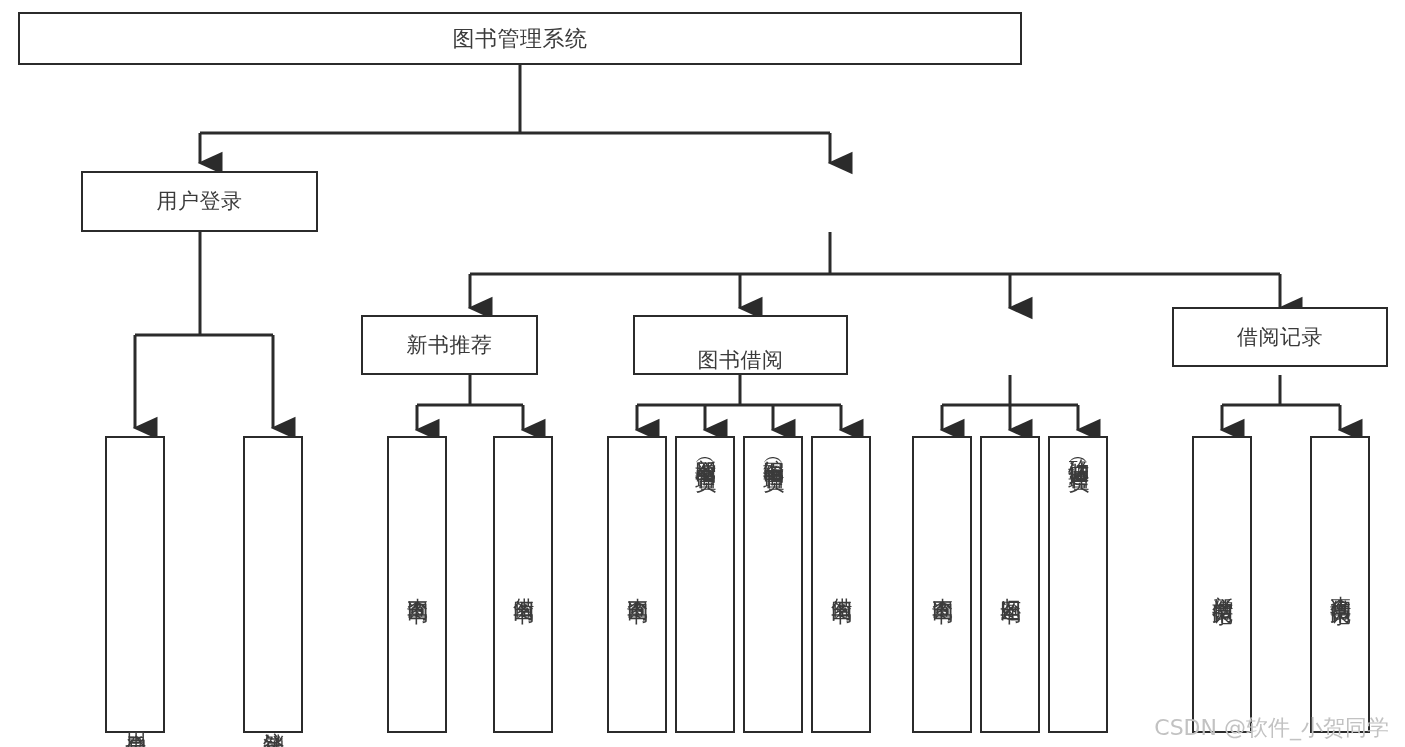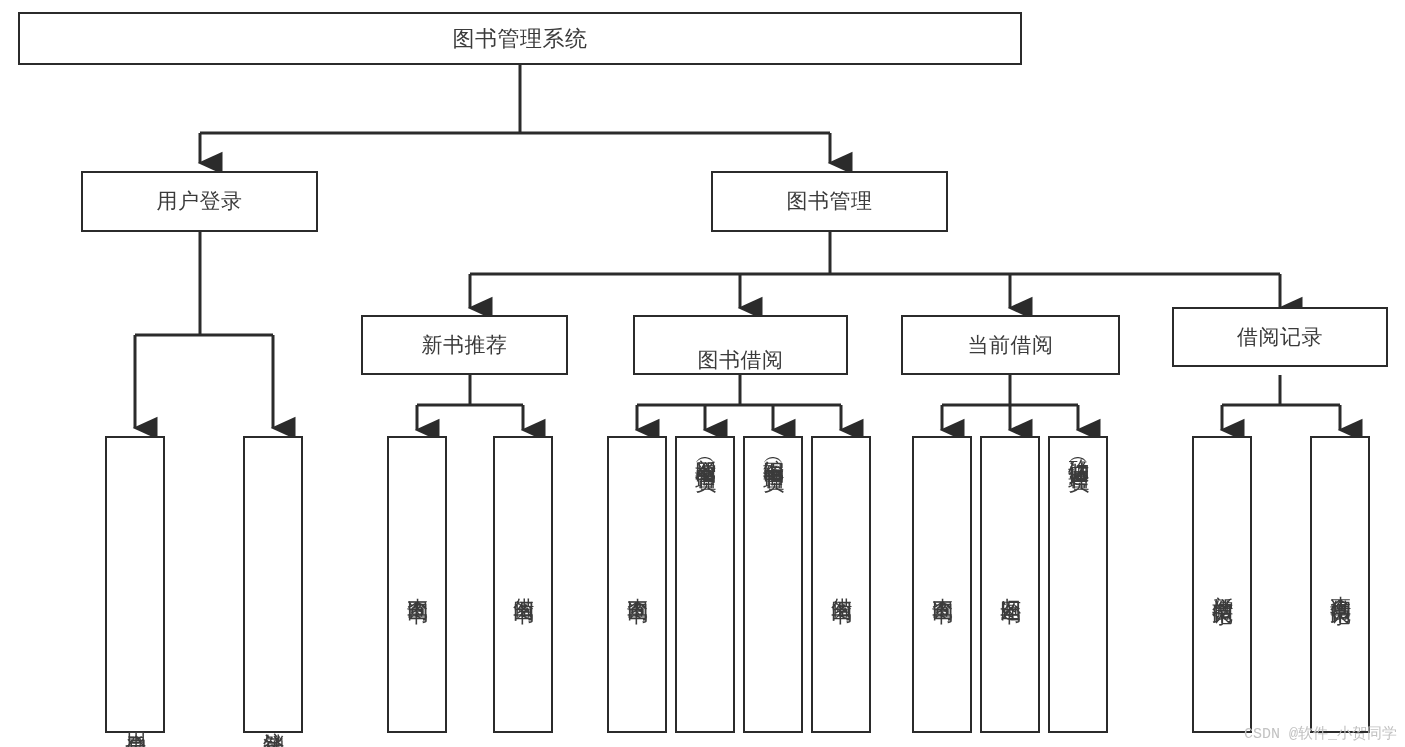--- a/index.html
+++ b/index.html
@@ -72,27 +72,26 @@
   .node.v .node-label {
     writing-mode: vertical-rl;
     text-orientation: upright;
     -webkit-writing-mode: vertical-rl;
     line-height: 1.02;
     letter-spacing: 2px;
     text-align: center;
   }
   #watermark {
     position: absolute;
-    right: 8px;
+    right: 16px;
     bottom: 4px;
-    font-size: 15px;
+    font-size: 22px;
     color: #c2c2c2;
     z-index: 5;
     white-space: nowrap;
-    font-family: Liberation Mono, monospace;
   }
 </style>
 </head>
 <body>
 
 <div id="diagram-root">
 
   <svg id="svg-connectors" viewBox="0 0 1405 747" xmlns="http://www.w3.org/2000/svg">
     <defs>
       <marker id="arrow" viewBox="0 0 12 12" refX="6" refY="10" markerWidth="9" markerHeight="9" orient="auto-start-reverse">
@@ -143,33 +142,27 @@
     </g>
   </svg>
 
   <div class="node h root" style="left:18px; top:12px; width:1004px; height:53px;">
     <span class="node-label">图书管理系统</span>
   </div>
 
   <div class="node h" style="left:81px; top:171px; width:237px; height:61px;">
     <span class="node-label">用户登录</span>
   </div>
-  <div class="node h" style="left:711px; top:171px; width:237px; height:61px;">
-    <span class="node-label">图书管理</span>
-  </div>
-
-  <div class="node h" style="left:361px; top:315px; width:207px; height:60px;">
+
+  <div class="node h" style="left:361px; top:315px; width:177px; height:60px;">
     <span class="node-label">新书推荐</span>
   </div>
   <div class="node h" style="left:633px; top:315px; width:215px; height:60px;align-items:flex-end;">
     <span class="node-label">图书借阅</span>
   </div>
-  <div class="node h" style="left:901px; top:315px; width:219px; height:60px;">
-    <span class="node-label">当前借阅</span>
-  </div>
   <div class="node h" style="left:1172px; top:307px; width:216px; height:60px;">
     <span class="node-label">借阅记录</span>
   </div>
 
   <div class="node v bottomed" style="left:105px; top:436px; width:60px; height:297px;">
     <span class="node-label">用户登录</span>
   </div>
   <div class="node v bottomed" style="left:243px; top:436px; width:60px; height:297px;">
     <span class="node-label">注销登录</span>
   </div>

